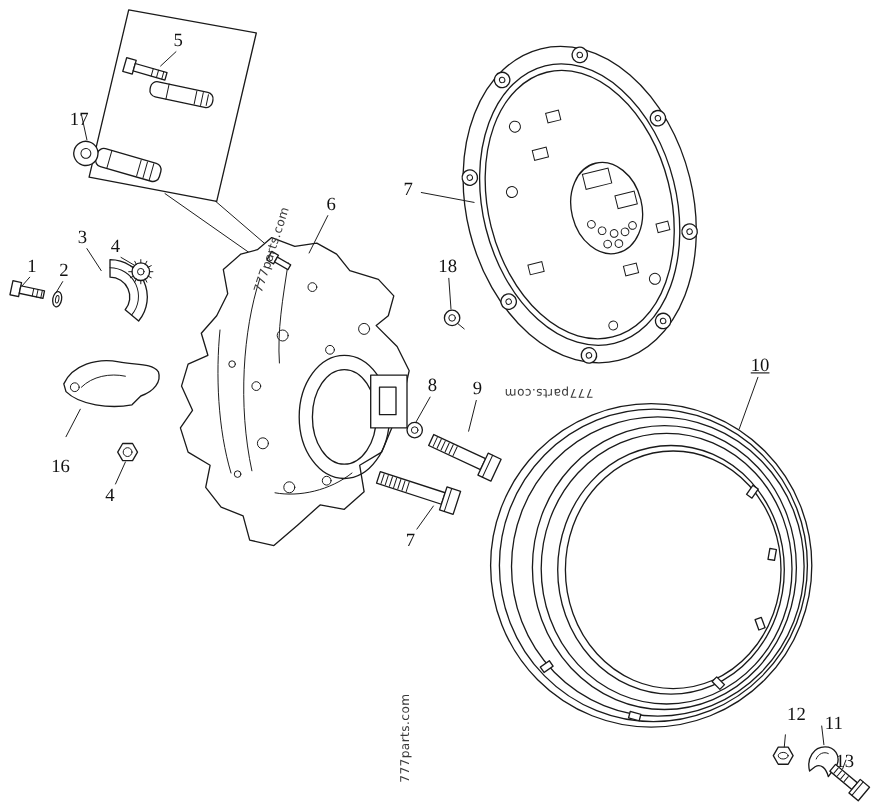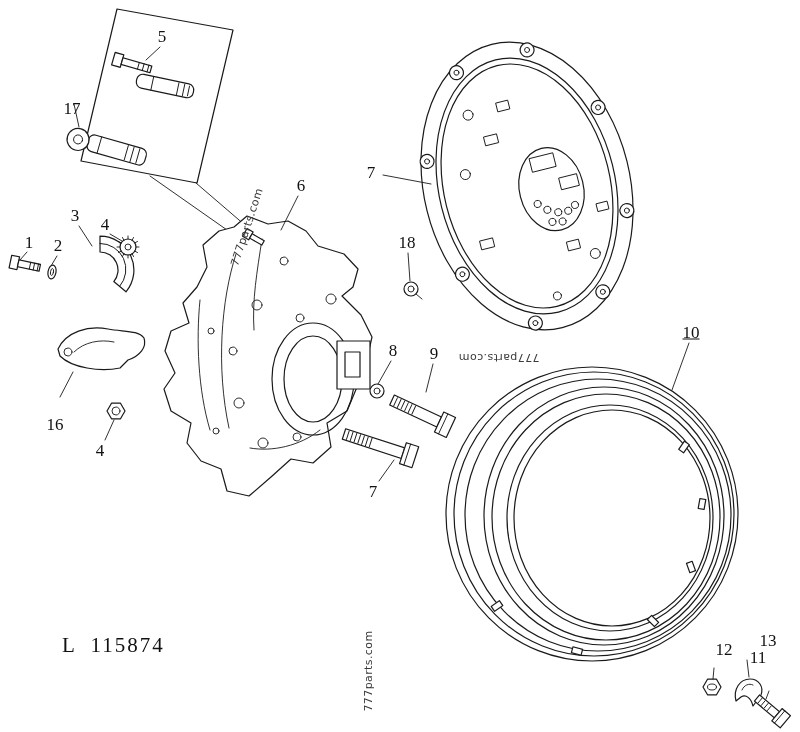--- a/index.html
+++ b/index.html
@@ -310,28 +310,27 @@
         <div class="part-label" style="left: 75px; top: 215px;">3</div>
         <div class="part-label" style="left: 105px; top: 224px;">4</div>
         <div class="part-label" style="left: 162px; top: 36px;">5</div>
         <div class="part-label" style="left: 301px; top: 185px;">6</div>
         <div class="part-label" style="left: 371px; top: 172px;">7</div>
         <div class="part-label" style="left: 393px; top: 350px;">8</div>
         <div class="part-label" style="left: 434px; top: 353px;">9</div>
         <div class="part-label" style="left: 691px; top: 332px; text-decoration: underline;">10</div>
         <div class="part-label" style="left: 714px; top: 657px; margin-left: 44px;">11</div>
         <div class="part-label" style="left: 724px; top: 649px; text-align: right;">12</div>
-        <div class="part-label" style="left: 768px; top: 640px;">13</div>
+        <div class="part-label" style="left: 768px; top: 692px;">13</div>
         <div class="part-label" style="left: 373px; top: 491px;">7</div>
         <div class="part-label" style="left: 100px; top: 450px;">4</div>
         <div class="part-label" style="left: 55px; top: 424px;">16</div>
         <div class="part-label" style="left: 72px; top: 108px;">17</div>
         <div class="part-label" style="left: 407px; top: 242px;">18</div>
       </div>
     <div class="overlay">
         <div class="watermark" style="left: 368px; top: 671px; transform: translate(-50%, -50%) rotate(-90deg); color: rgb(58, 58, 58);">777parts.com</div>
         <div class="watermark" style="left: 499px; top: 357px; transform: translate(-50%, -50%) rotate(180deg); color: rgb(58, 58, 58);">777parts.com</div>
         <div class="watermark" style="left: 247px; top: 227px; transform: translate(-50%, -50%) rotate(-72deg); color: rgb(58, 58, 58);">777parts.com</div>
       </div>
-    <div class="caption">L  115874</div>
   </div>
 
 </div>
 
 </body></html>

